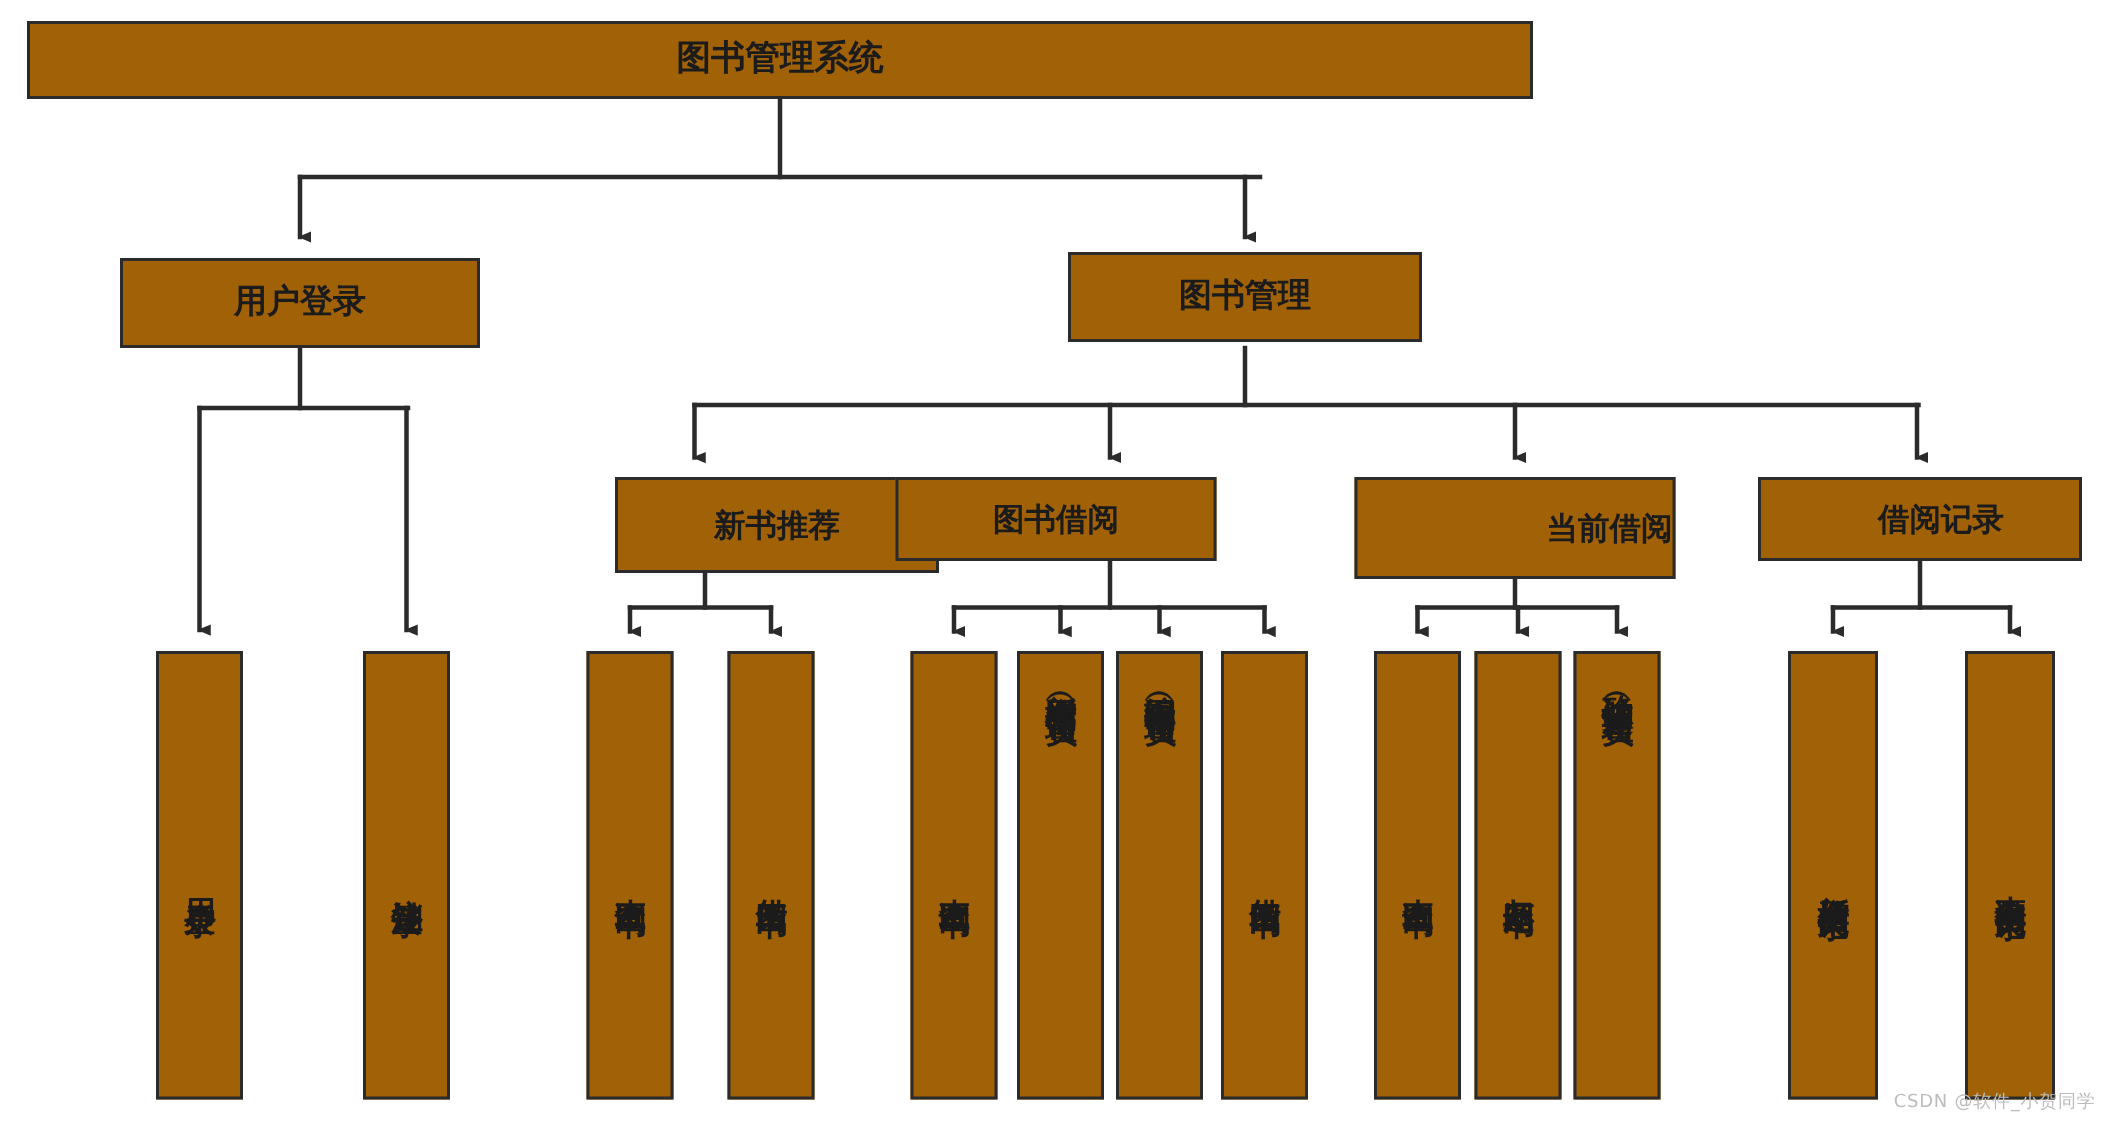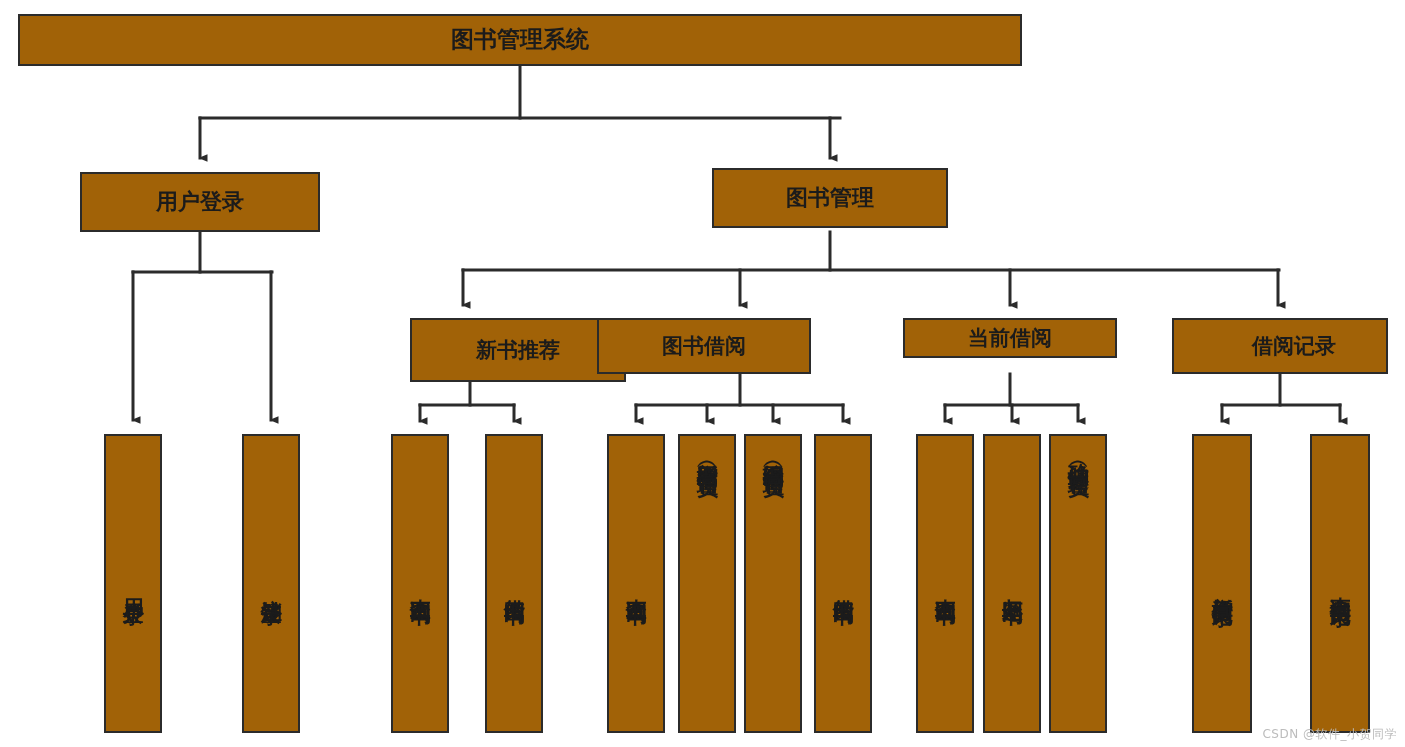--- a/index.html
+++ b/index.html
@@ -148,21 +148,21 @@
   <div class="node level1" style="left:712px; top:168px; width:236px; height:60px;">
     <span>图书管理</span>
   </div>
 
   <div class="node level2" style="left:362px; top:318px; width:216px; height:64px;margin-left:48px;">
     <span>新书推荐</span>
   </div>
   <div class="node level2" style="left:597px; top:318px; width:214px; height:56px;">
     <span>图书借阅</span>
   </div>
-  <div class="node level2" style="left:903px; top:318px; width:214px; height:40px;">
+  <div class="node level2" style="left:903px; top:318px; width:214px; height:68px;justify-content:flex-end;">
     <span>当前借阅</span>
   </div>
   <div class="node level2" style="left:1172px; top:318px; width:216px; height:56px;padding-left:28px;">
     <span>借阅记录</span>
   </div>
 
   <div class="node leaf" style="left:104px; top:434px; width:58px; height:299px;">
     <span class="leaf-inner">
         <span class="vtext">用户登录</span>
       </span>

